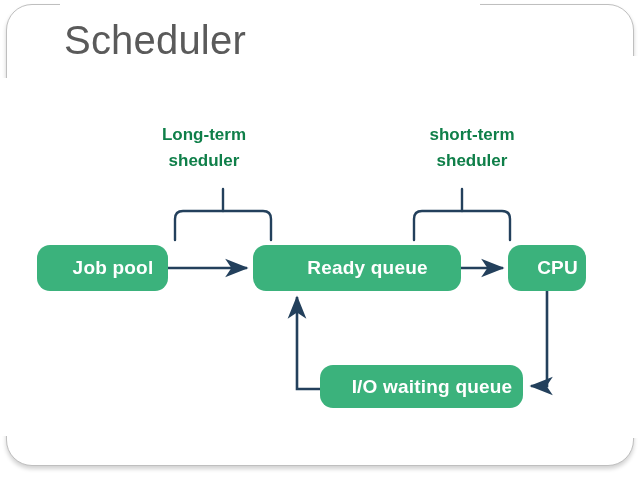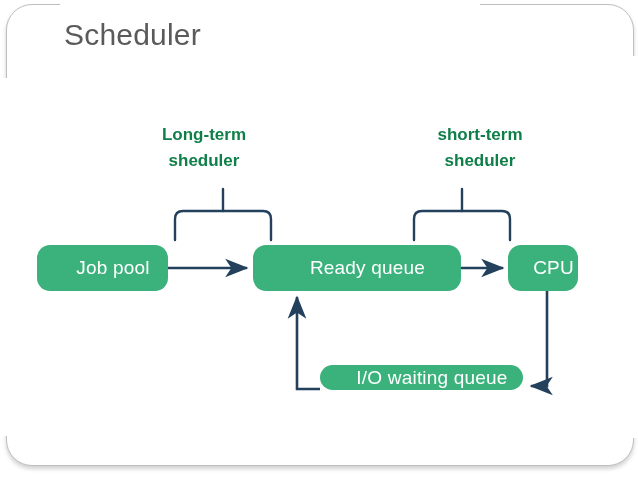--- a/index.html
+++ b/index.html
@@ -38,58 +38,58 @@
     background: #ffffff;
   }
   #mask-left  { left: 0px;   top: 78px;  width: 9px;  height: 358px; }
   #mask-right { right: 0px;  top: 56px;  width: 9px;  height: 382px; }
   #mask-top   { left: 60px;  top: 0px;   width: 420px;height: 5px; }
 
   #title {
     position: absolute;
     left: 64px;
     top: 18px;
-    font-size: 30px;
+    font-size: 40px;
     font-weight: 400;
     color: #5a5a5a;
     letter-spacing: 0.2px;
     white-space: nowrap;
   }
 
   .node {
     position: absolute;
     background: #3bb27c;
     border-radius: 13px;
     color: #ffffff;
     display: flex;
     align-items: center;
     justify-content: center;
     font-size: 19px;
-    font-weight: 400;
+    font-weight: 700;
     letter-spacing: 0.2px;
     white-space: nowrap;
     box-sizing: border-box;
     padding-left: 21px;
   }
   #node-jobpool  { left: 37px;  top: 245px; width: 131px; height: 46px; }
   #node-ready    { left: 253px; top: 245px; width: 208px; height: 46px; }
-  #node-cpu      { left: 508px; top: 245px; width: 70px;  height: 46px; }
-  #node-iowait   { left: 320px; top: 365px; width: 203px; height: 25px; }
+  #node-cpu      { left: 508px; top: 245px; width: 78px;  height: 46px; }
+  #node-iowait   { left: 320px; top: 365px; width: 203px; height: 43px; }
 
   .sched-label {
     position: absolute;
     color: #0f7f49;
     font-size: 17px;
     font-weight: 700;
     text-align: center;
     line-height: 1.55;
     white-space: nowrap;
   }
   #label-long  { left: 104px; top: 122px; width: 200px; }
-  #label-short { left: 380px; top: 122px; width: 200px; }
+  #label-short { left: 372px; top: 122px; width: 200px; }
 
   #vector-layer {
     position: absolute;
     left: 0; top: 0;
     width: 638px; height: 478px;
     pointer-events: none;
   }
 </style>
 </head>
 <body>

